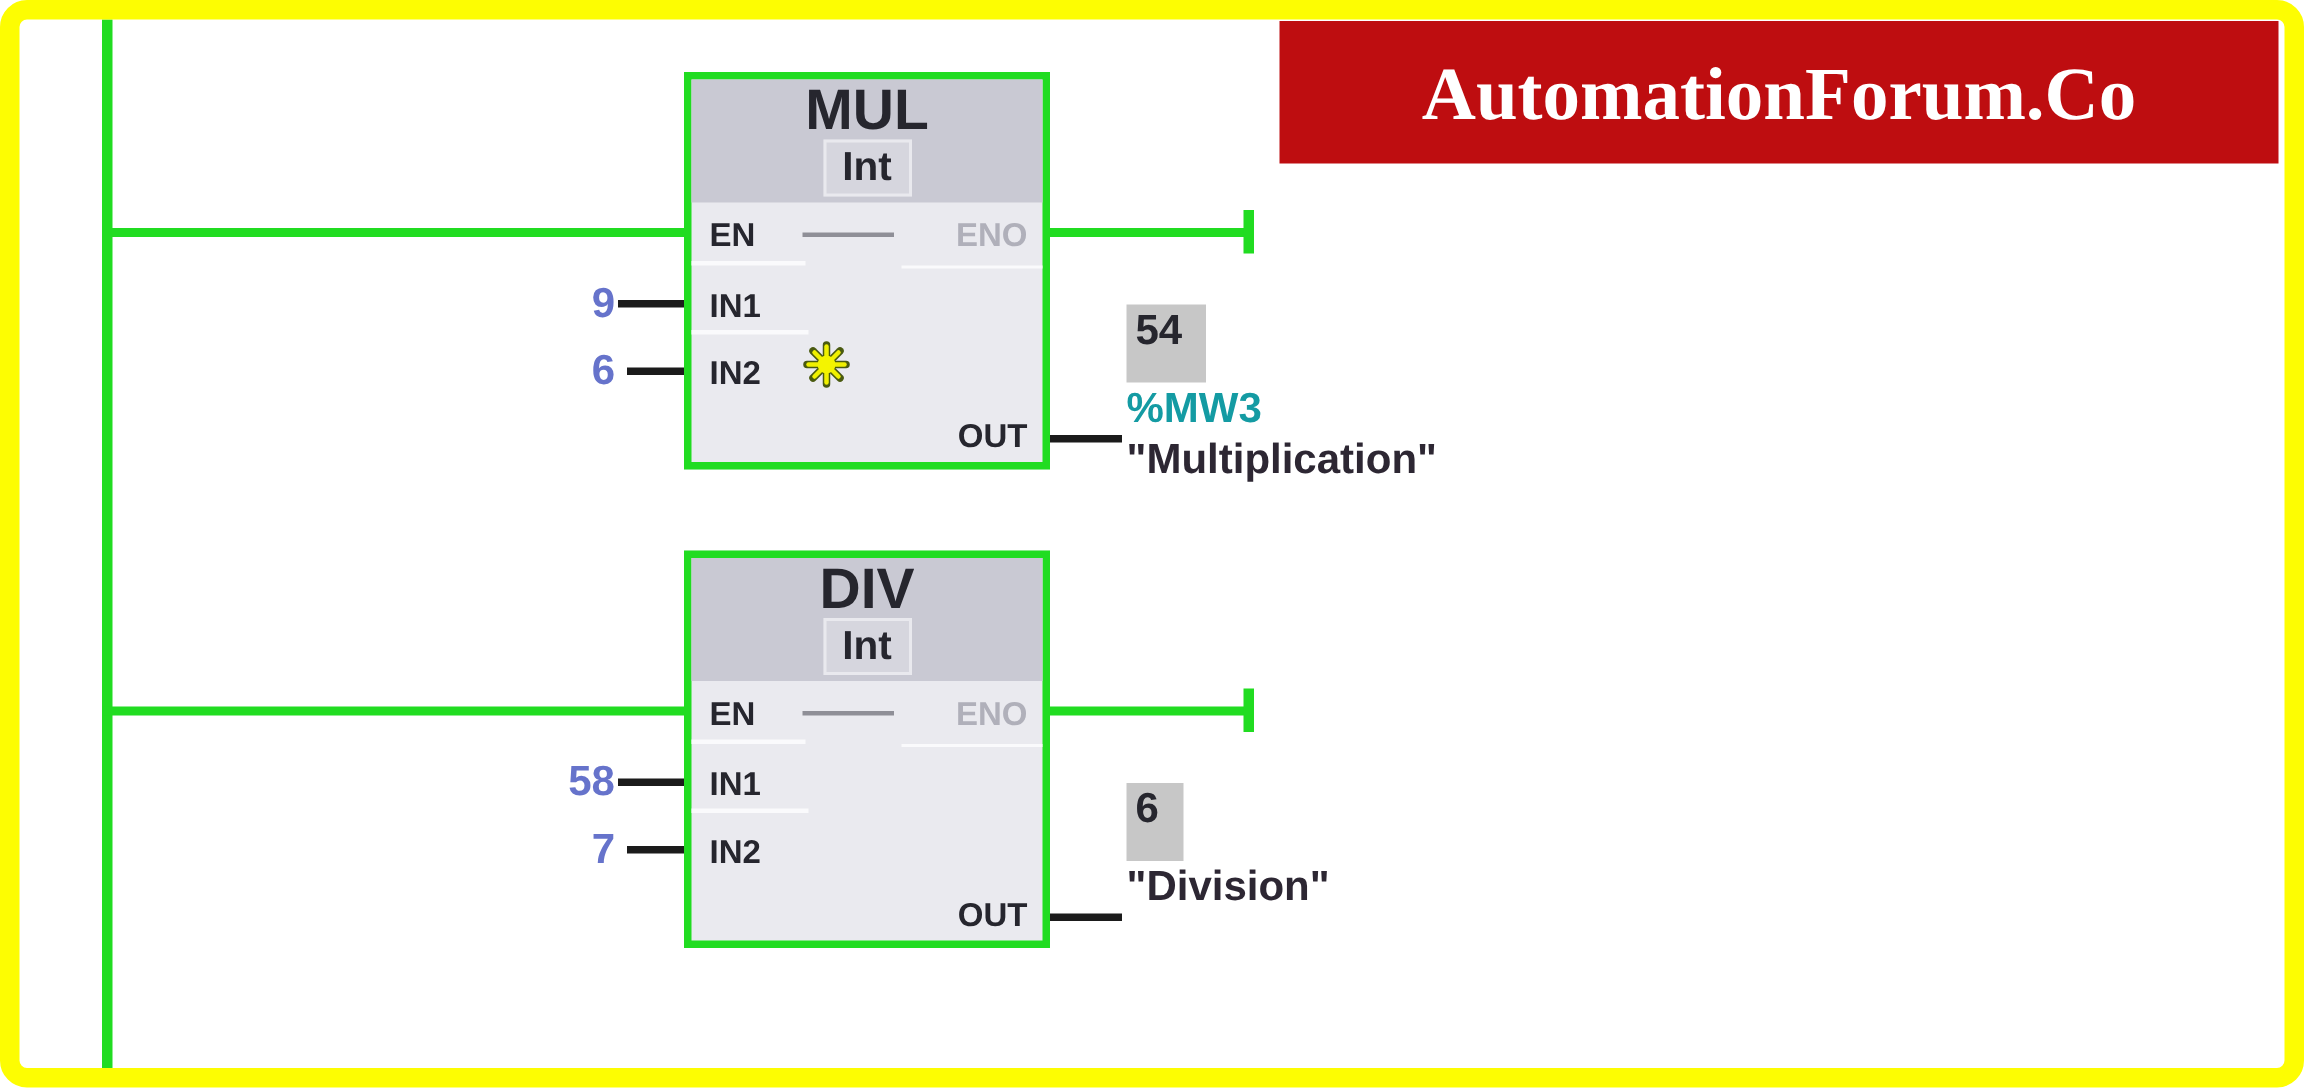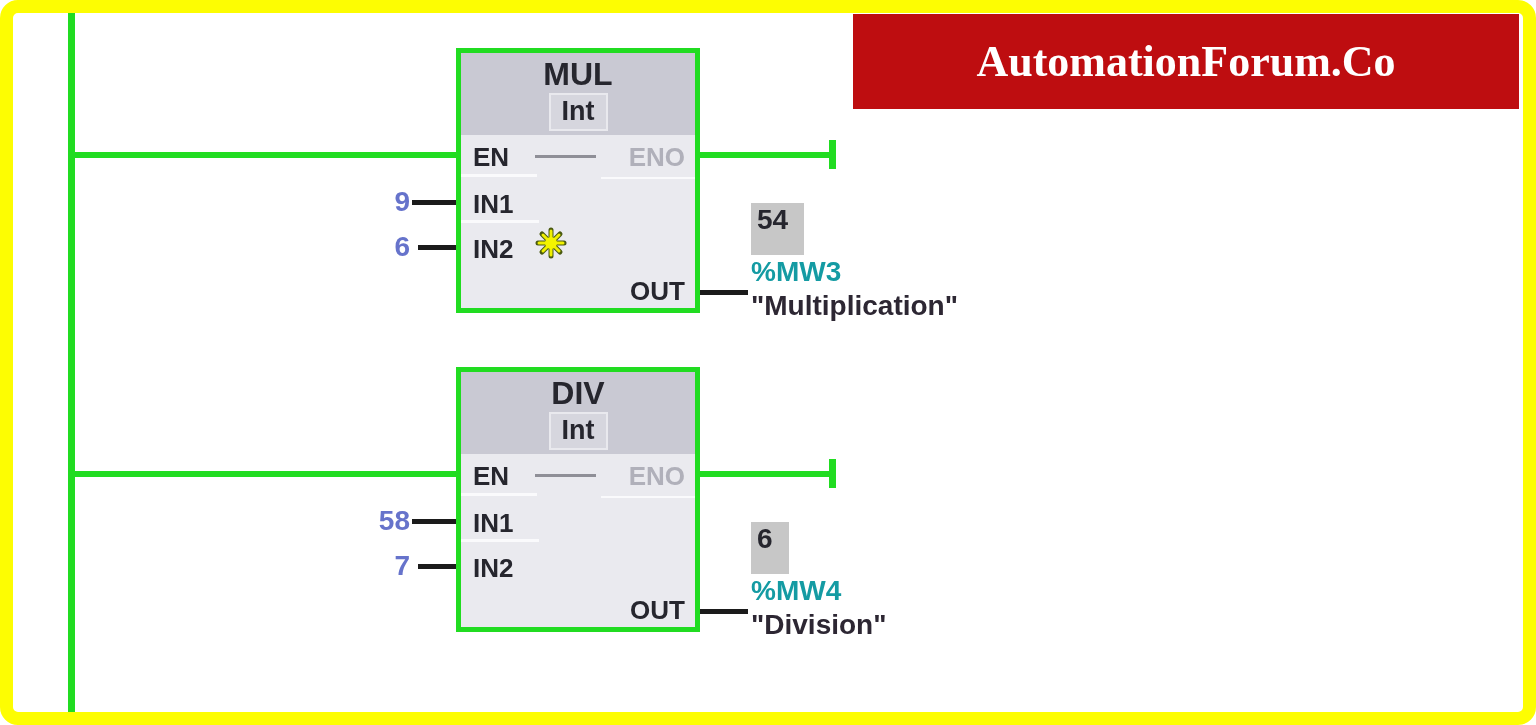--- a/index.html
+++ b/index.html
@@ -22,47 +22,47 @@
     position:absolute;inset:0;border:13px solid var(--frame);
     border-radius:18px;pointer-events:none;z-index:50;box-sizing:border-box;
   }
   .rail{
     position:absolute;left:68px;top:13px;width:7px;height:699px;
     background:var(--green);z-index:5;
   }
   .banner{
     position:absolute;left:853px;top:14px;width:666px;height:95px;
     background:#be0d10;color:#ffffff;display:flex;align-items:center;justify-content:center;
-    font-family:"Liberation Serif","DejaVu Serif",serif;font-weight:bold;font-size:44px;
+    font-family:"Liberation Serif","DejaVu Serif",serif;font-weight:bold;font-size:50px;
     z-index:10;white-space:nowrap;
   }
   .net{position:absolute;left:0;width:1536px;height:290px;z-index:6;}
   .net1{top:48px;}
   .net2{top:367px;}
   .gwire{position:absolute;height:6px;background:var(--green);}
   .en-wire{left:69px;top:104px;width:388px;}
   .eno-wire{left:699px;top:104px;width:133px;}
   .tick{position:absolute;left:829px;top:92px;width:7px;height:29px;background:var(--green);}
   .bwire{position:absolute;height:5px;background:var(--wireblk);}
   .iw1{left:412px;top:152px;width:45px;}
   .iw2{left:418px;top:197px;width:39px;}
   .ow{left:699px;top:242px;width:49px;}
   .fb{
     position:absolute;left:456px;top:0;width:244px;height:265px;
     border:5px solid var(--green);background:var(--body);box-sizing:border-box;
   }
   .fb-header{height:78px;padding-top:4px;background:var(--hdr);text-align:center;}
-  .fb-title{font-weight:bold;font-size:32px;line-height:34px;color:var(--ink);text-align:center;}
+  .fb-title{font-weight:bold;font-size:38px;line-height:34px;color:var(--ink);text-align:center;}
   .fb-type{
     display:inline-block;margin-top:2px;padding:0px 11px 2px 11px;
     background:#d6d6de;border:2px solid #e9e9ee;
     font-weight:bold;font-size:27px;color:var(--ink);line-height:32px;
   }
   .fb-body{position:relative;height:173px;}
-  .pin{position:absolute;font-weight:bold;font-size:26px;color:var(--ink);line-height:28px;}
+  .pin{position:absolute;font-weight:bold;font-size:22px;color:var(--ink);line-height:28px;}
   .pin.l{left:12px;}
   .pin.r{right:10px;text-align:center;}
   .pin.dim{color:var(--dim);}
   .dash{position:absolute;left:74px;top:20px;width:61px;height:3px;background:#8f8f97;}
   .sep{position:absolute;height:3px;background:#fafafc;}
   .sep.en{left:0;top:39px;width:76px;}
   .sep.eno{right:0;top:42px;width:94px;height:2px;}
   .sep.in1{left:0;top:85px;width:78px;}
   .ival{
     position:absolute;left:330px;width:80px;text-align:right;
@@ -163,18 +163,17 @@
       <span class="sep eno"></span>
       <span class="pin l" style="top:55px;">IN1</span>
       <span class="sep in1"></span>
       <span class="pin l" style="top:100px;">IN2</span>
       <span class="pin r" style="top:142px;">OUT</span>
     </div>
   </div>
 
   <div class="out-ann">
     <div><span class="mon">6</span></div>
-    <div class="addr">%MW4</div>
     <div class="sym">"Division"</div>
   </div>
 </div>
 
 <div class="frame"></div>
 
 </body></html>

